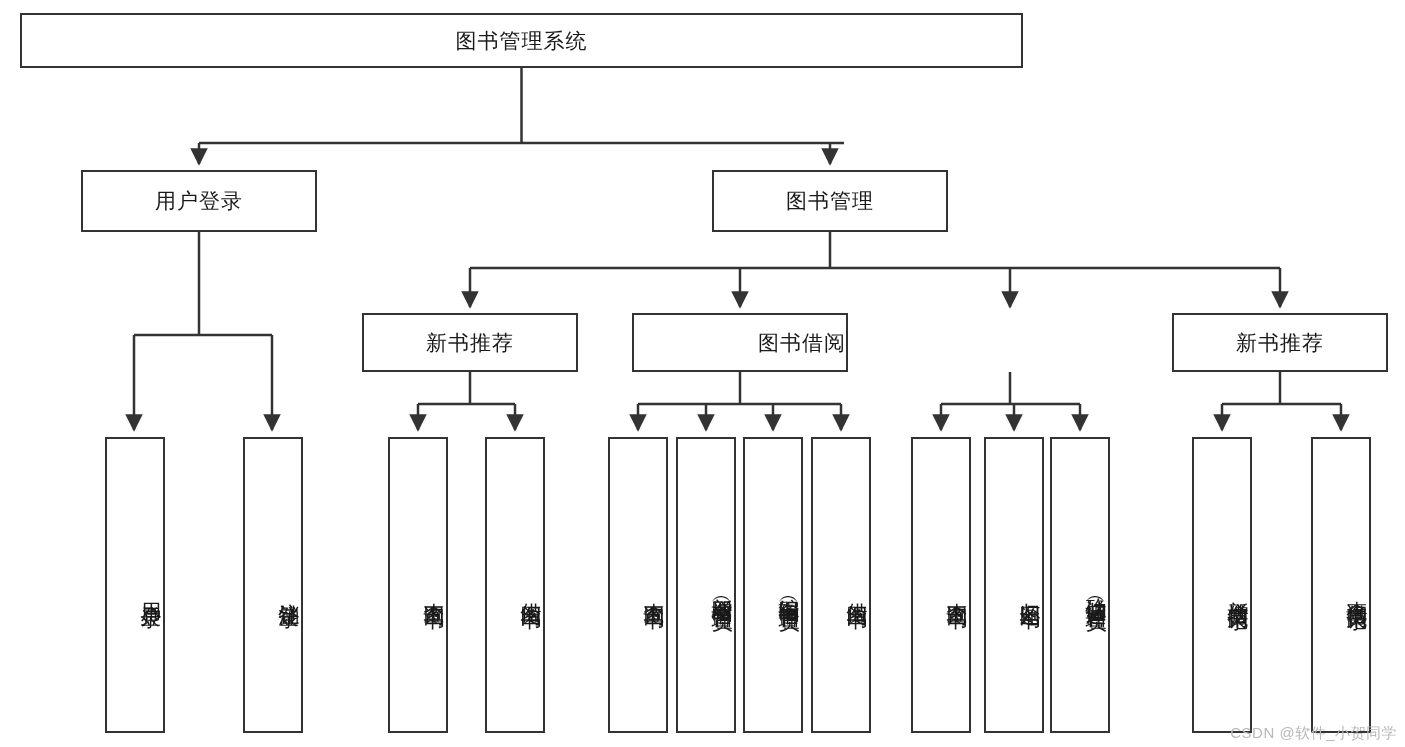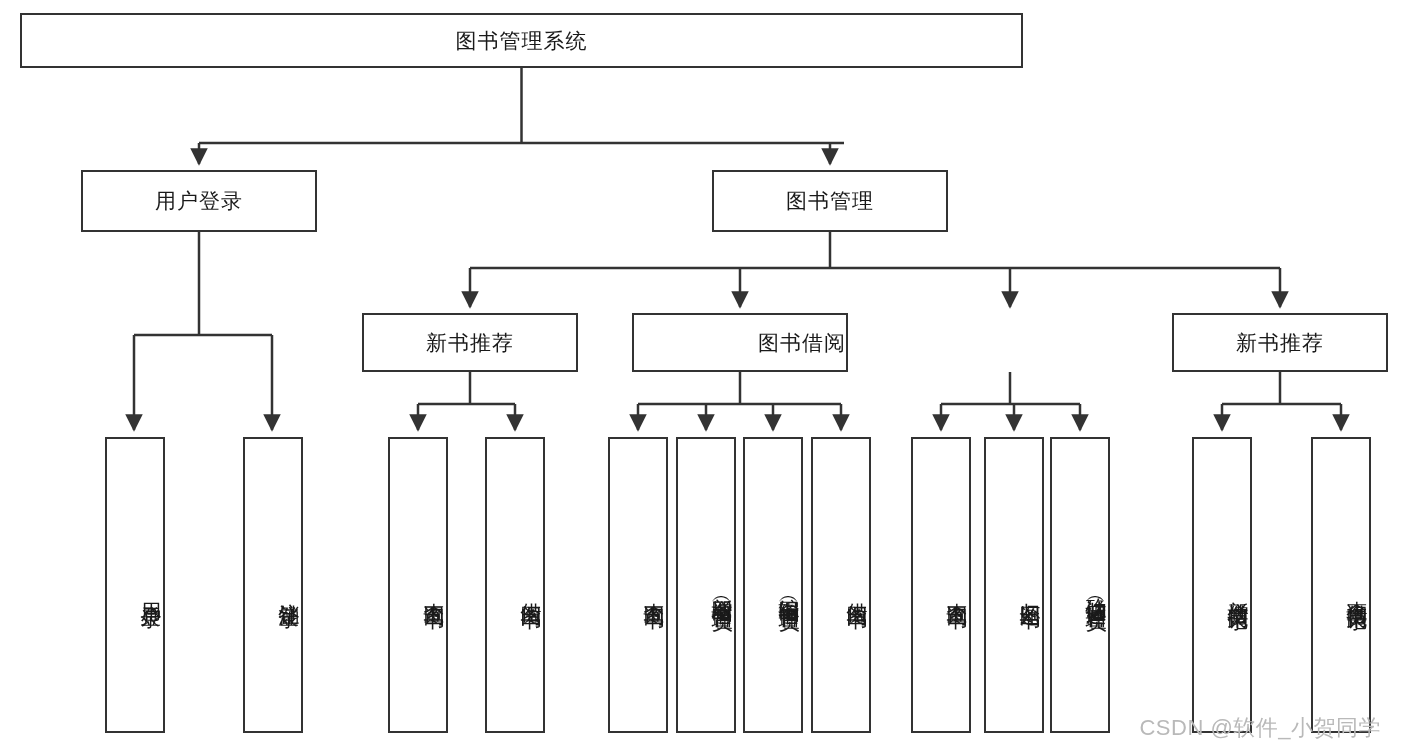--- a/index.html
+++ b/index.html
@@ -46,23 +46,23 @@
     padding-top: 10px;
     align-items: flex-start;
     justify-content: center;
   }
   .node-label {
     white-space: pre;
     line-height: 1.1;
   }
   .watermark {
     position: absolute;
-    right: 24px;
+    right: 8px;
     bottom: 4px;
-    font-size: 22px;
+    font-size: 15px;
     color: #b9b9b9;
     letter-spacing: 0.5px;
     white-space: nowrap;
   }
 </style>
 </head>
 <body>
 
 <div id="diagram-root">
 

